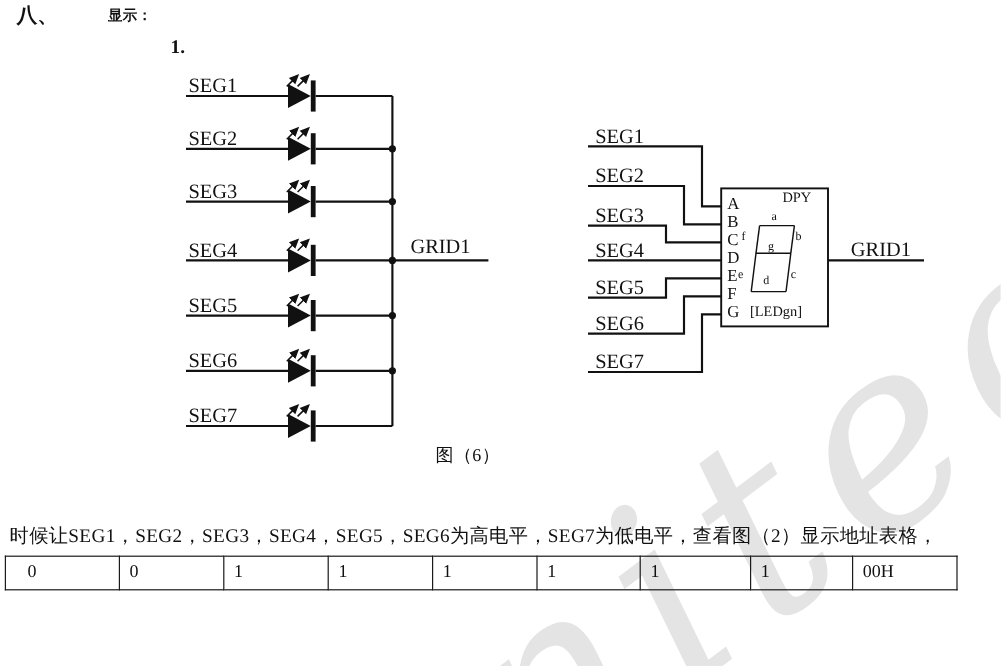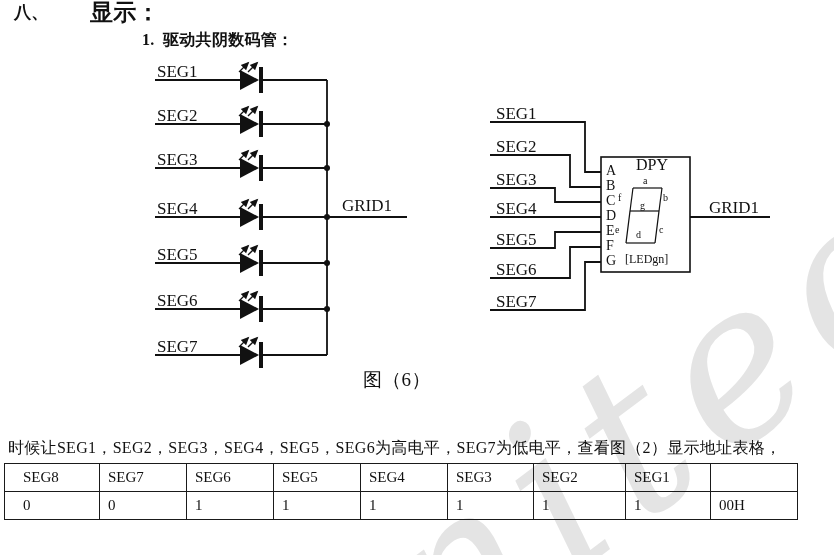--- a/index.html
+++ b/index.html
@@ -130,86 +130,74 @@
       <path d="M633 188L630 211"></path>
       <path d="M662 188L659 211"></path>
       <path d="M630 211H659"></path>
       <path d="M630 211L626 243"></path>
       <path d="M659 211L655 243"></path>
       <path d="M626 243H655"></path>
     </g>
   </svg>
 
   <div class="abs txt bold cjk" style="left:14px;top:3px;font-size:17px;">八、</div>
-  <div class="abs txt bold cjk" style="left:90px;top:3px;font-size:23px;">显示：</div>
+  <div class="abs txt bold cjk" style="left:90px;top:3px;font-size:12px;">显示：</div>
   <div class="abs txt bold cjk" style="left:142px;top:30px;">1.</div>
-  <div class="abs txt bold cjk" style="left:163px;top:30px;">驱动共阴数码管：</div>
 
   <div class="abs txt lbl" style="left:157px;top:63px;">SEG1</div>
   <div class="abs txt lbl" style="left:157px;top:107px;">SEG2</div>
   <div class="abs txt lbl" style="left:157px;top:151px;">SEG3</div>
   <div class="abs txt lbl" style="left:157px;top:200px;">SEG4</div>
   <div class="abs txt lbl" style="left:157px;top:246px;">SEG5</div>
   <div class="abs txt lbl" style="left:157px;top:292px;">SEG6</div>
   <div class="abs txt lbl" style="left:157px;top:338px;">SEG7</div>
   <div class="abs txt lbl" style="left:342px;top:197px;">GRID1</div>
 
   <div class="abs txt lbl" style="left:496px;top:105px;">SEG1</div>
   <div class="abs txt lbl" style="left:496px;top:138px;">SEG2</div>
   <div class="abs txt lbl" style="left:496px;top:171px;">SEG3</div>
   <div class="abs txt lbl" style="left:496px;top:200px;">SEG4</div>
   <div class="abs txt lbl" style="left:496px;top:231px;">SEG5</div>
   <div class="abs txt lbl" style="left:496px;top:261px;">SEG6</div>
   <div class="abs txt lbl" style="left:496px;top:293px;">SEG7</div>
   <div class="abs txt lbl" style="left:709px;top:199px;">GRID1</div>
 
-  <div class="abs txt" style="left:636px;top:158px;font-size:16px;line-height:13px;">DPY</div>
+  <div class="abs txt" style="left:652px;top:158px;font-size:12px;line-height:13px;">DPY</div>
   <div class="abs txt pin" style="left:606px;top:163px;">A</div>
   <div class="abs txt pin" style="left:606px;top:178px;">B</div>
   <div class="abs txt pin" style="left:606px;top:193px;">C</div>
   <div class="abs txt pin" style="left:606px;top:208px;">D</div>
   <div class="abs txt pin" style="left:606px;top:223px;">E</div>
   <div class="abs txt pin" style="left:606px;top:238px;">F</div>
   <div class="abs txt pin" style="left:606px;top:253px;">G</div>
   <div class="abs txt tiny" style="left:643px;top:176px;">a</div>
   <div class="abs txt tiny" style="left:663px;top:193px;">b</div>
   <div class="abs txt tiny" style="left:659px;top:225px;">c</div>
   <div class="abs txt tiny" style="left:636px;top:230px;">d</div>
   <div class="abs txt tiny" style="left:615px;top:225px;">e</div>
   <div class="abs txt tiny" style="left:618px;top:193px;">f</div>
   <div class="abs txt tiny" style="left:640px;top:201px;">g</div>
   <div class="abs txt" style="left:625px;top:253px;font-size:12px;line-height:12px;">[LEDgn]</div>
 
-  <div class="abs txt cjk" style="left:363px;top:370px;font-size:19px;">图（6）</div>
+  <div class="abs txt cjk" style="left:363px;top:370px;font-size:15px;">图（6）</div>
   <div class="abs txt cjk" style="left:8px;top:414px;margin-top:24px;">时候让SEG1，SEG2，SEG3，SEG4，SEG5，SEG6为高电平，SEG7为低电平，查看图（2）显示地址表格，</div>
 
   <table id="seg-table">
     <colgroup>
       <col style="width:95px">
         <col style="width:87px">
         <col style="width:87px">
       <col style="width:87px">
         <col style="width:87px">
         <col style="width:86px">
       <col style="width:92px">
         <col style="width:85px">
         <col style="width:87px">
     </colgroup>
     <tbody>
-        <tr>
-      <td class="first">SEG8</td>
-      <td>SEG7</td>
-      <td>SEG6</td>
-      <td>SEG5</td>
-      <td>SEG4</td>
-      <td>SEG3</td>
-      <td>SEG2</td>
-      <td>SEG1</td>
-      <td></td>
-    </tr>
     <tr>
       <td class="first">0</td>
       <td>0</td>
       <td>1</td>
       <td>1</td>
       <td>1</td>
       <td>1</td>
       <td>1</td>
       <td>1</td>
       <td>00H</td>

